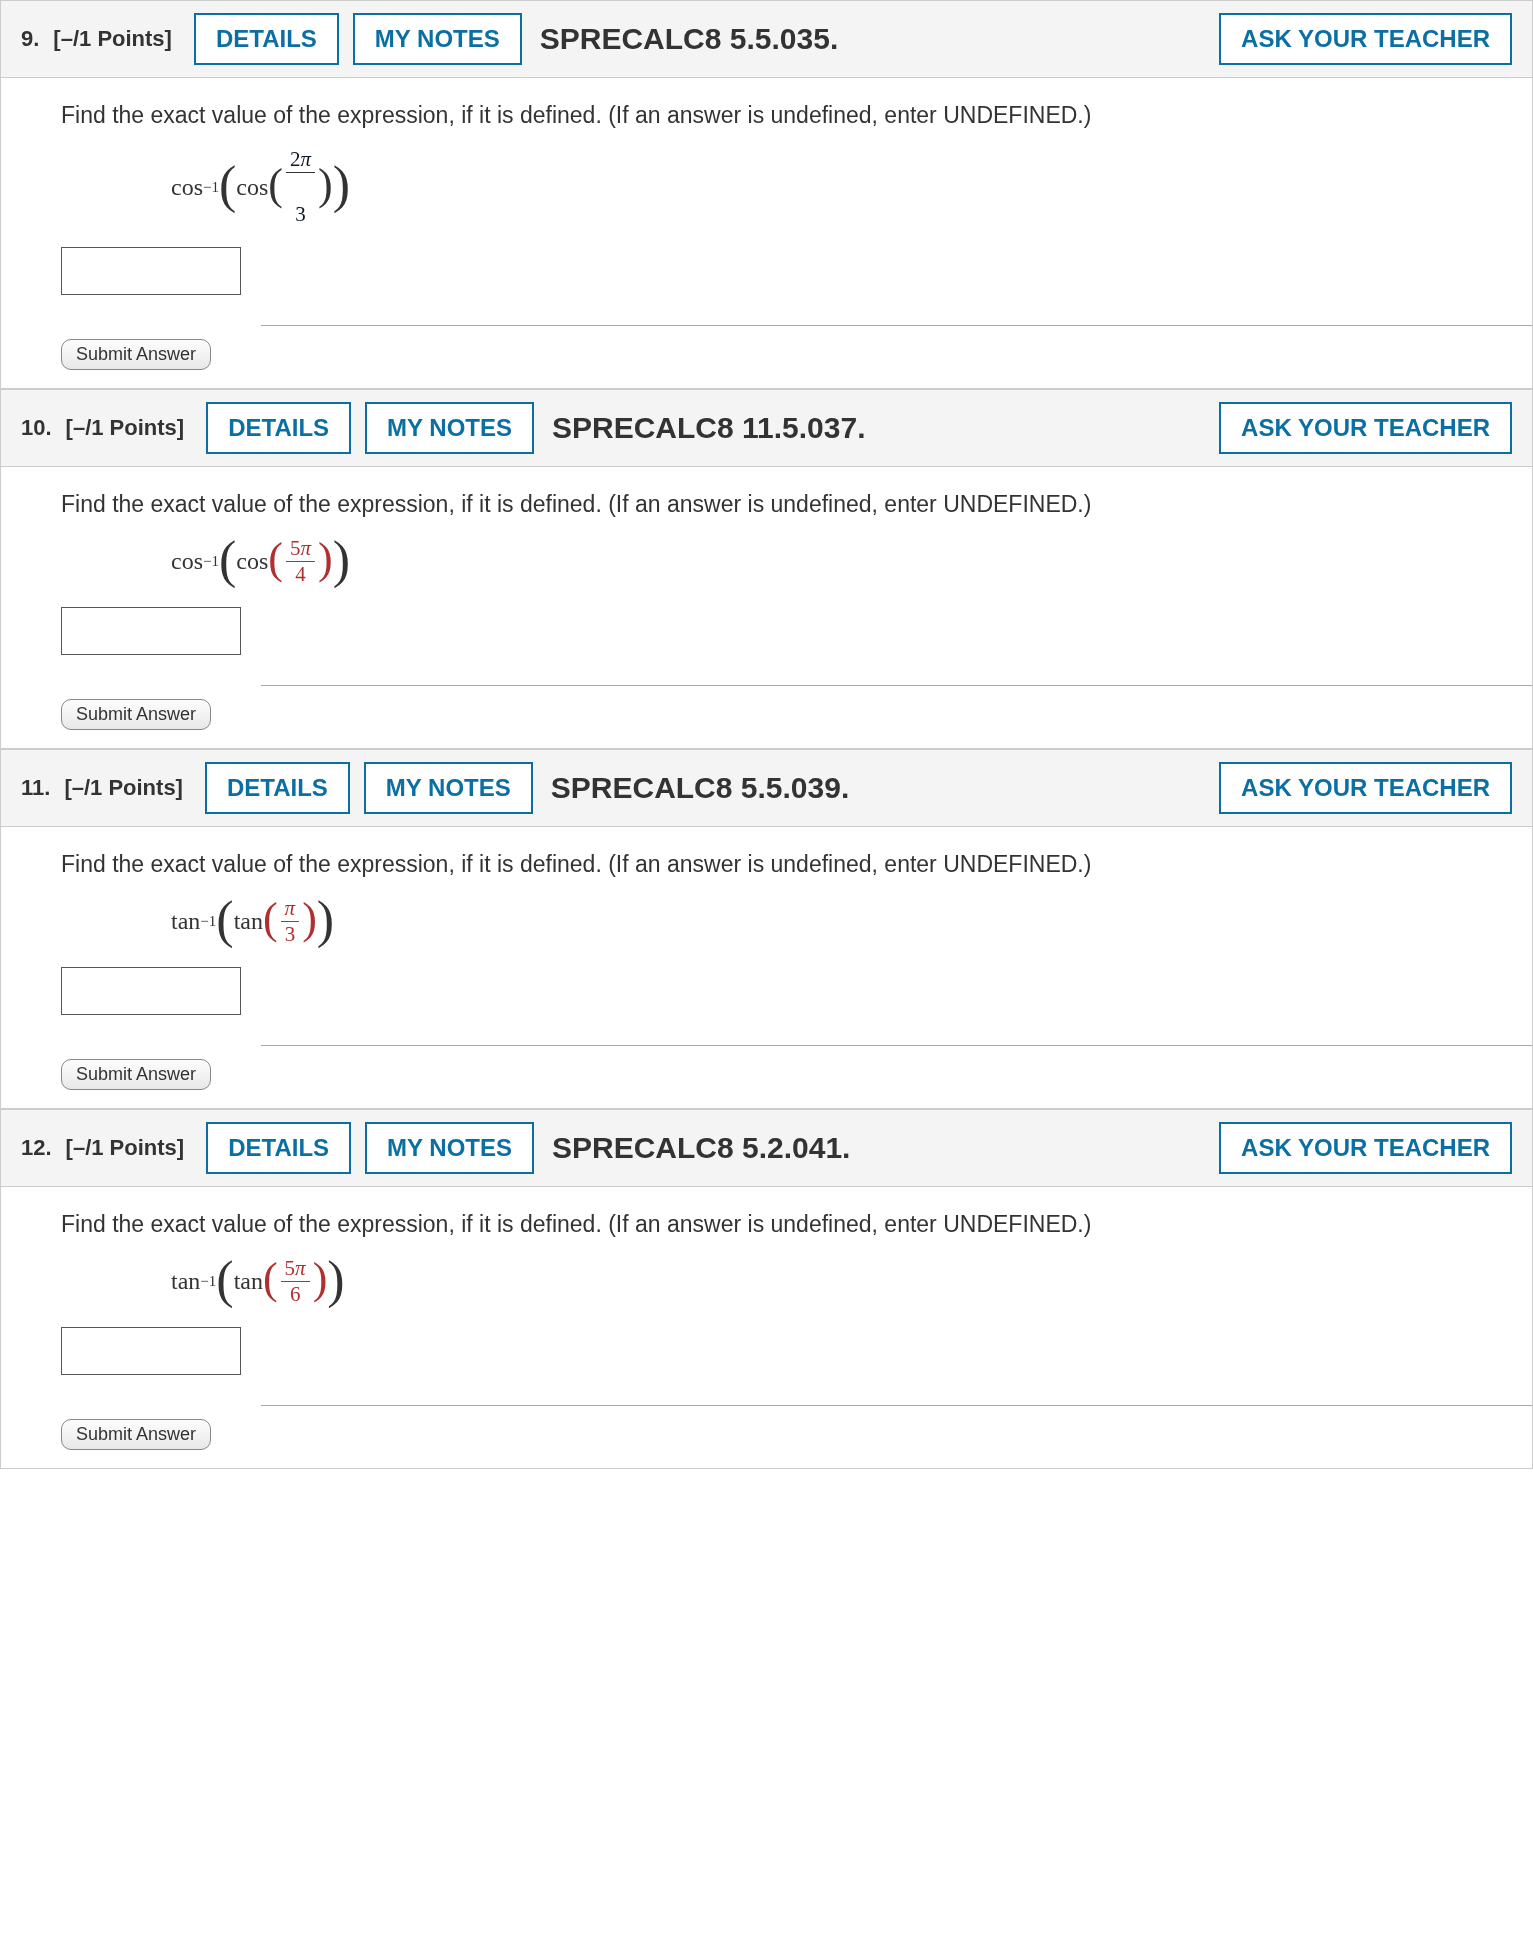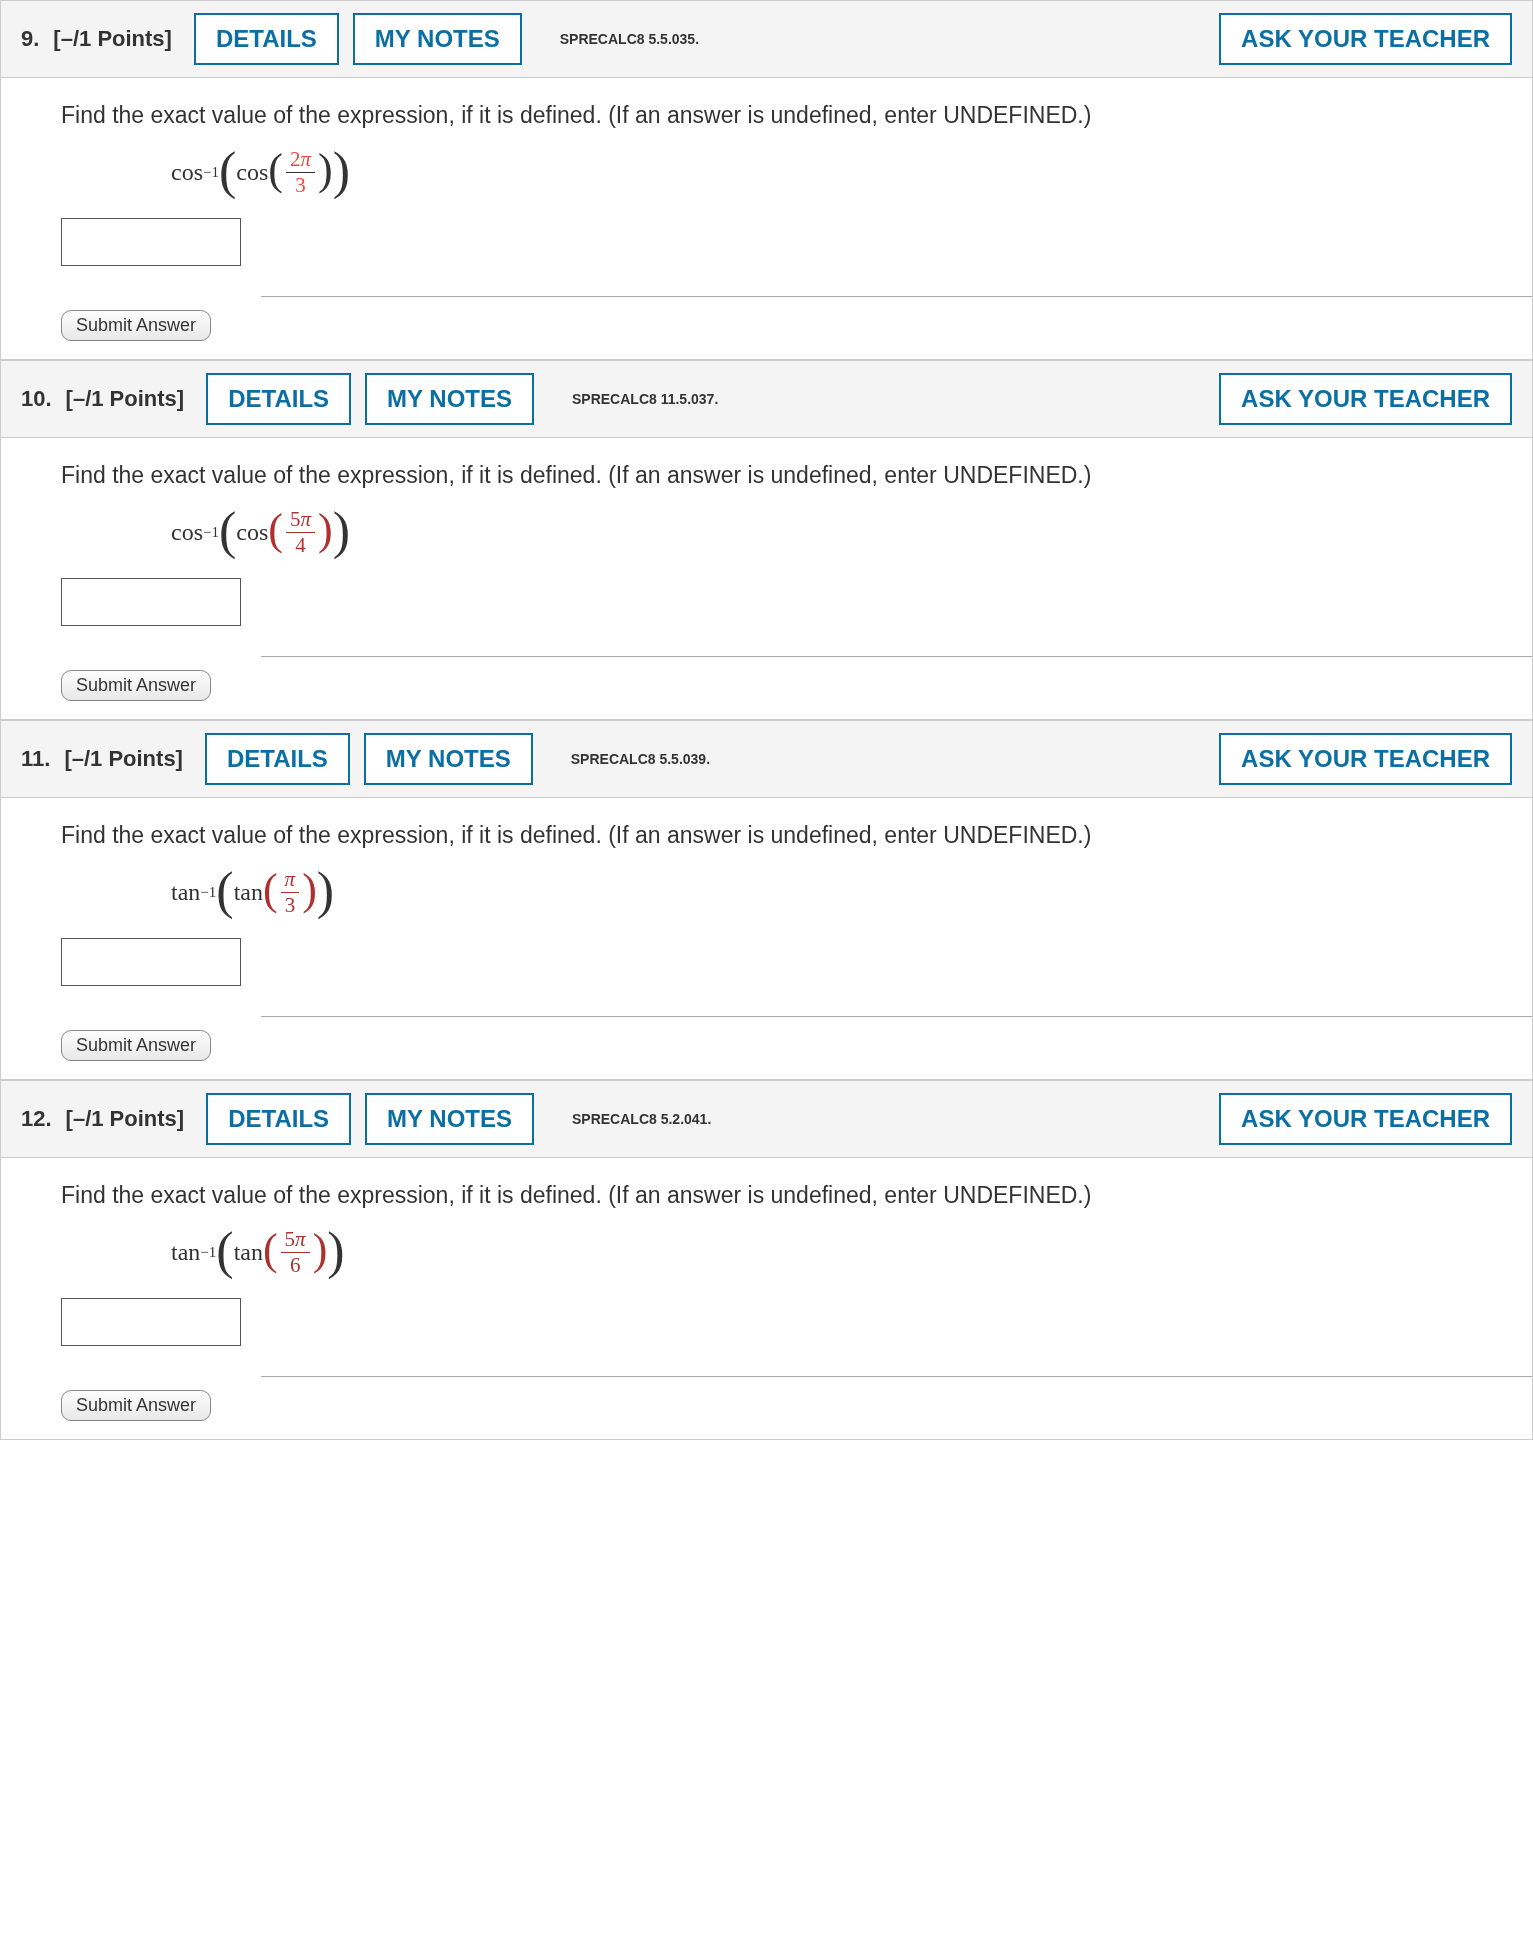--- a/index.html
+++ b/index.html
@@ -41,23 +41,23 @@
       background: #ffffff;
       color: #0b6fa4;
       font-weight: bold;
       font-size: 24px;
       padding: 10px 20px;
       cursor: pointer;
       font-family: inherit;
     }
     .question-ref {
       font-weight: bold;
-      font-size: 14px;
-      color: #333;
-      margin-left: 24px;
+      font-size: 30px;
+      color: #333;
+      margin-left: 4px;
     }
     .header-spacer {
       flex: 1;
     }
     .question-body {
       padding: 24px 60px 0 60px;
       background: #ffffff;
     }
     .prompt-text {
       font-size: 23px;
@@ -108,21 +108,22 @@
       color: #b03030;
     }
     .frac .num {
       border-bottom: 1.5px solid #b03030;
       padding: 0 4px 2px 4px;
     }
     .frac .den {
       padding: 2px 4px 0 4px;
     }
     .frac.black {
-      color: #ef4444;
+      color: #0f172a;
+      gap: 29px;
     }
     .frac.black .num {
       border-bottom-color: #333;
     }
     .pi {
       font-style: italic;
     }
     .answer-input {
       width: 180px;
       height: 48px;

